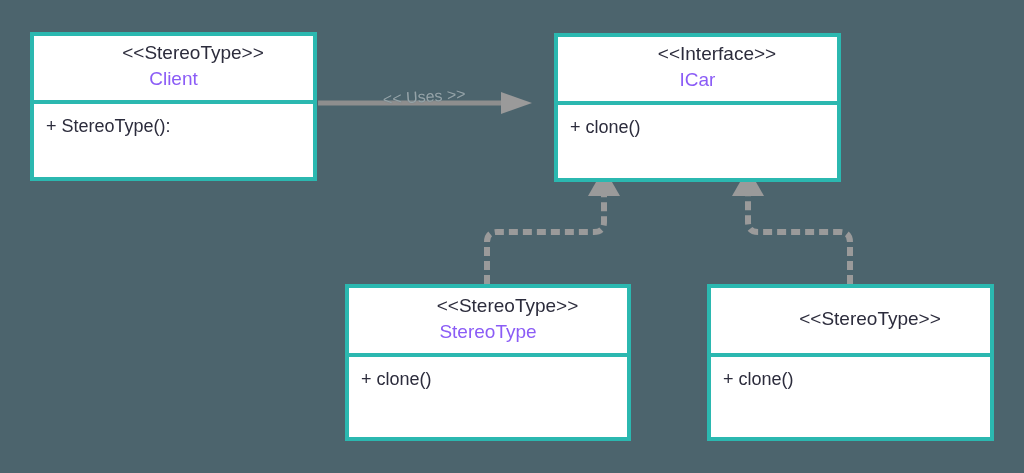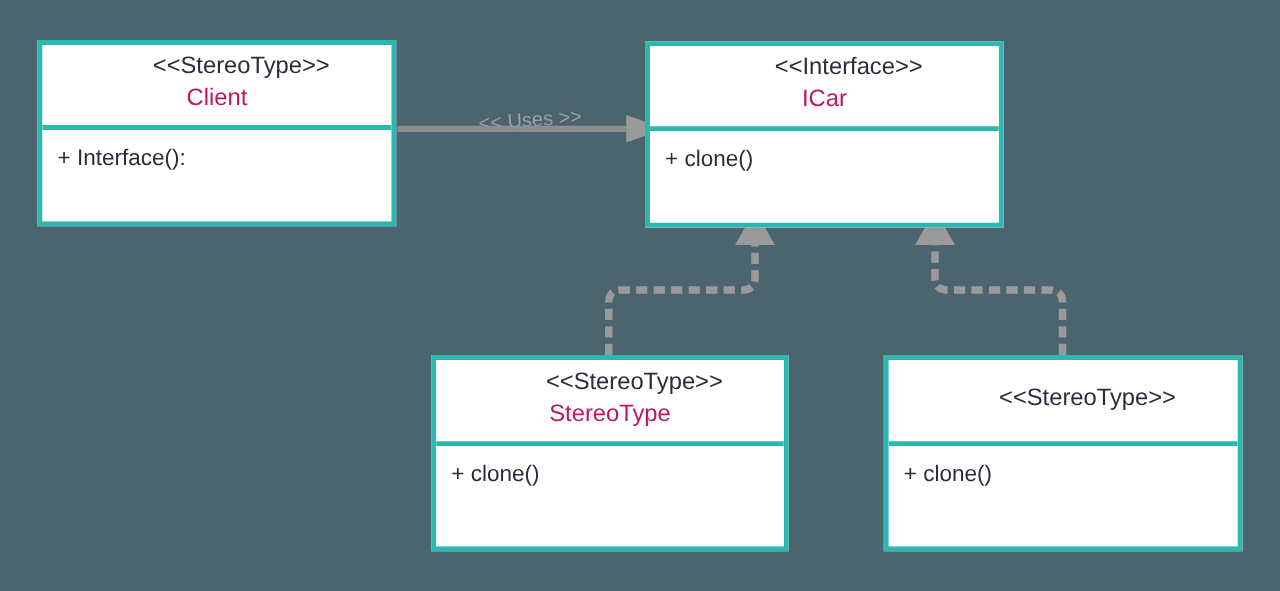--- a/index.html
+++ b/index.html
@@ -39,21 +39,21 @@
   }
   .uml-stereotype {
     color: #2c2c3c;
     font-size: 19px;
     line-height: 26px;
     letter-spacing: 0px;
     white-space: nowrap;
     margin-left: 39px;
   }
   .uml-classname {
-    color: #be185d;
+    color: #8b5cf6;
     font-size: 19px;
     line-height: 26px;
     white-space: nowrap;
   }
   .uml-members {
     box-sizing: border-box;
     flex: 1 1 auto;
     background: #ffffff;
     padding: 10px 0 0 12px;
   }
@@ -61,21 +61,21 @@
     color: #2c2c3c;
     font-size: 18px;
     line-height: 24px;
     white-space: nowrap;
   }
 
   
   #box-client      { left: 30px;  top: 32px;  width: 287px; height: 149px; }
   #box-client .uml-header { height: 68px; }
 
-  #box-icar        { left: 516px; top: 33px;  width: 287px; height: 149px; }
+  #box-icar        { left: 554px; top: 33px;  width: 287px; height: 149px; }
   #box-icar .uml-header { height: 68px; }
 
   #box-manualcar   { left: 345px; top: 284px; width: 286px; height: 157px; }
   #box-manualcar .uml-header { height: 69px; }
 
   #box-automaticcar{ left: 707px; top: 284px; width: 287px; height: 157px; }
   #box-automaticcar .uml-header { height: 69px; }
 
   
   #connectors {
@@ -129,21 +129,21 @@
   </svg>
 
   <div id="uses-label">&lt;&lt; Uses &gt;&gt;</div>
 
   <div class="uml-box" id="box-client">
     <div class="uml-header">
       <div class="uml-stereotype">&lt;&lt;StereoType&gt;&gt;</div>
       <div class="uml-classname">Client</div>
     </div>
     <div class="uml-members">
-      <div class="uml-member">+ Interface():</div>
+      <div class="uml-member">+ StereoType():</div>
     </div>
   </div>
 
   <div class="uml-box" id="box-icar">
     <div class="uml-header">
       <div class="uml-stereotype">&lt;&lt;Interface&gt;&gt;</div>
       <div class="uml-classname">ICar</div>
     </div>
     <div class="uml-members">
       <div class="uml-member">+ clone()</div>

